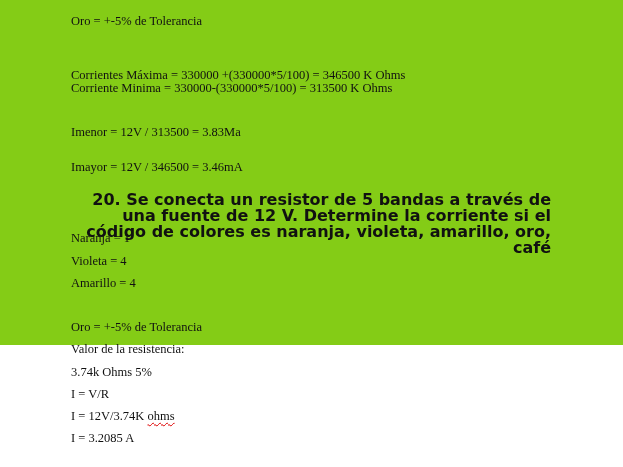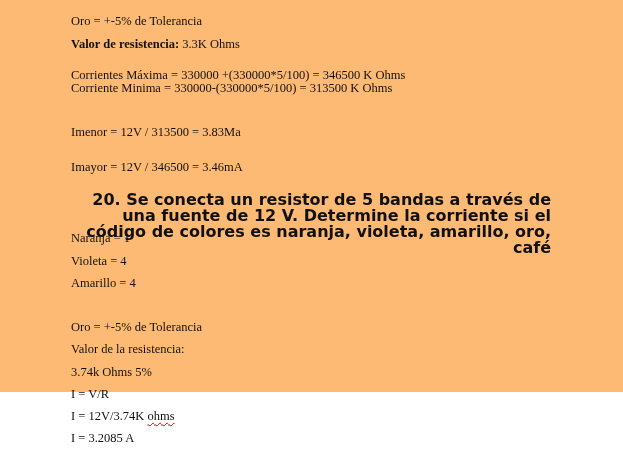--- a/index.html
+++ b/index.html
@@ -1,37 +1,36 @@
 <!DOCTYPE html>
 <html><head>
   <meta charset="utf-8">
   <style>
     html, body { margin: 0; padding: 0; background: #ffffff; }
     body { width: 623px; height: 467px; overflow: hidden; position: relative; }
-    .page { position: absolute; left: 0; top: 0; width: 623px; height: 392px; background: #fdba74; }
+    .page { position: absolute; left: 0; top: 0; width: 623px; height: 345px; background: #84cc16; }
     .line {
       position: absolute; left: 71px;
       font-family: "Liberation Serif", serif; font-size: 12.5px; color: #111;
       white-space: nowrap; line-height: 15px;
     }
     .bold { font-weight: bold; }
     .heading {
       position: absolute; left: 71px; width: 480px;
       font-family: "DejaVu Sans", sans-serif; font-size: 16px; font-weight: bold; color: #111;
       line-height: 16px;
       text-align: right;
     }
     .spell { text-decoration: underline wavy #d00; text-decoration-thickness: 1px; text-underline-offset: 2px; margin-top: 7px; }
   </style>
 </head>
 <body>
 
 <div class="page">
   <div class="line" style="top:14px">Oro = +-5% de Tolerancia</div>
-  <div class="line" style="top:37px"><span class="bold">Valor de resistencia:</span><span> 3.3K Ohms</span></div>
   <div class="line" style="top:68px">Corrientes Máxima = 330000 +(330000*5/100) = 346500 K Ohms</div>
   <div class="line" style="top:81px">Corriente Minima = 330000-(330000*5/100) = 313500 K Ohms</div>
 
   <div class="line" style="top:125px">Imenor = 12V / 313500 = 3.83Ma</div>
   <div class="line" style="top:160px">Imayor = 12V / 346500 = 3.46mA</div>
 
   <div class="heading" style="top:192px">20. Se conecta un resistor de 5 bandas a través de una fuente de 12 V. Determine la corriente si el código de colores es naranja, violeta, amarillo, oro, café</div>
 
   <div class="line" style="top:231px">Naranja = 1</div>
   <div class="line" style="top:254px">Violeta = 4</div>

